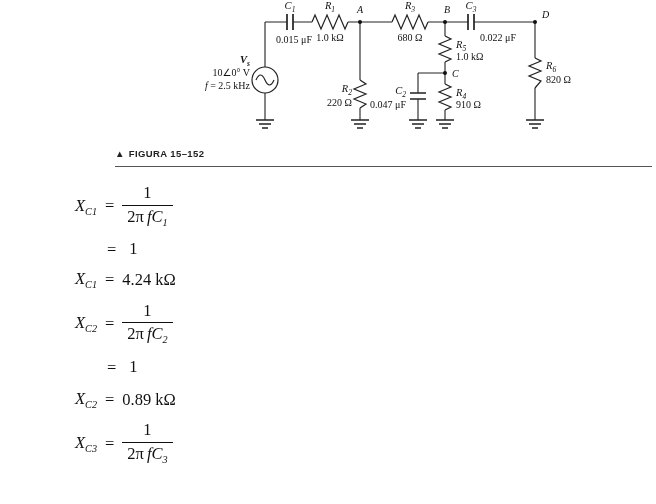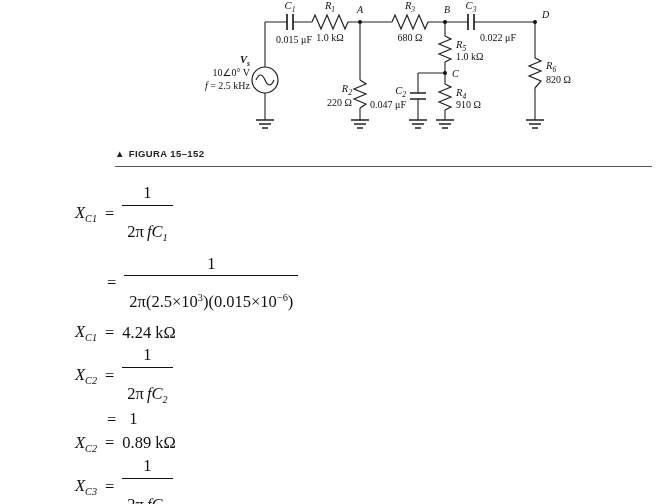--- a/index.html
+++ b/index.html
@@ -31,27 +31,27 @@
   }
   .caption-rule {
     margin:7px 4px 0 115px; border-top:1.2px solid #555; height:0;
   }
 
   
   .eqs { margin-top:16px; padding-left:75px; font-size:16.5px; color:#111; }
   .eq-row { display:flex; align-items:center; }
   .eq-row.indent { margin-left:24px; }
   .mt9  { margin-top:9px; }
-  .mt10 { margin-top:2px; }
+  .mt10 { margin-top:10px; }
   .var, .ital { font-style:italic; }
   sub { font-size:0.62em; font-style:italic; }
   .rel { margin:0 8px; font-style:normal; }
   .frac { display:inline-flex; flex-direction:column; align-items:center; text-align:center; line-height:1.25; }
   .frac .num { padding:0 5px 1px; }
-  .frac .den { border-top:1.1px solid #111; padding:16px 5px 0; white-space:nowrap; }
+  .frac .den { border-top:1.1px solid #111; padding:1px 5px 0; white-space:nowrap; }
   .den-pre { margin-right:3px; }
   .sup { font-size:0.62em; vertical-align:super; line-height:0; }
   .res { font-style:normal; }
 </style>
 </head>
 <body>
 
 <div class="page">
 
   <svg class="schematic" width="656" height="140" viewBox="0 0 656 140">
@@ -158,21 +158,20 @@
       <span class="frac">
         <span class="num">1</span>
         <span class="den"><span class="den-pre">2π</span><span class="var">fC</span><sub>1</sub></span>
       </span>
     </div>
 
     <div class="eq-row indent mt9">
       <span class="rel">=</span>
       <span class="frac">
         <span class="num">1</span>
-        <span class="den"><span>2π</span><span>(2.5×10</span><span class="sup">3</span><span>)(0.015×10</span><span class="sup">−6</span><span>)</span></span>
       </span>
     </div>
 
     <div class="eq-row mt9">
       <span class="lhs"><span class="var">X</span><sub>C1</sub></span>
       <span class="rel">=</span>
       <span class="res">4.24 kΩ</span>
     </div>
 
     <div class="eq-row mt10">

